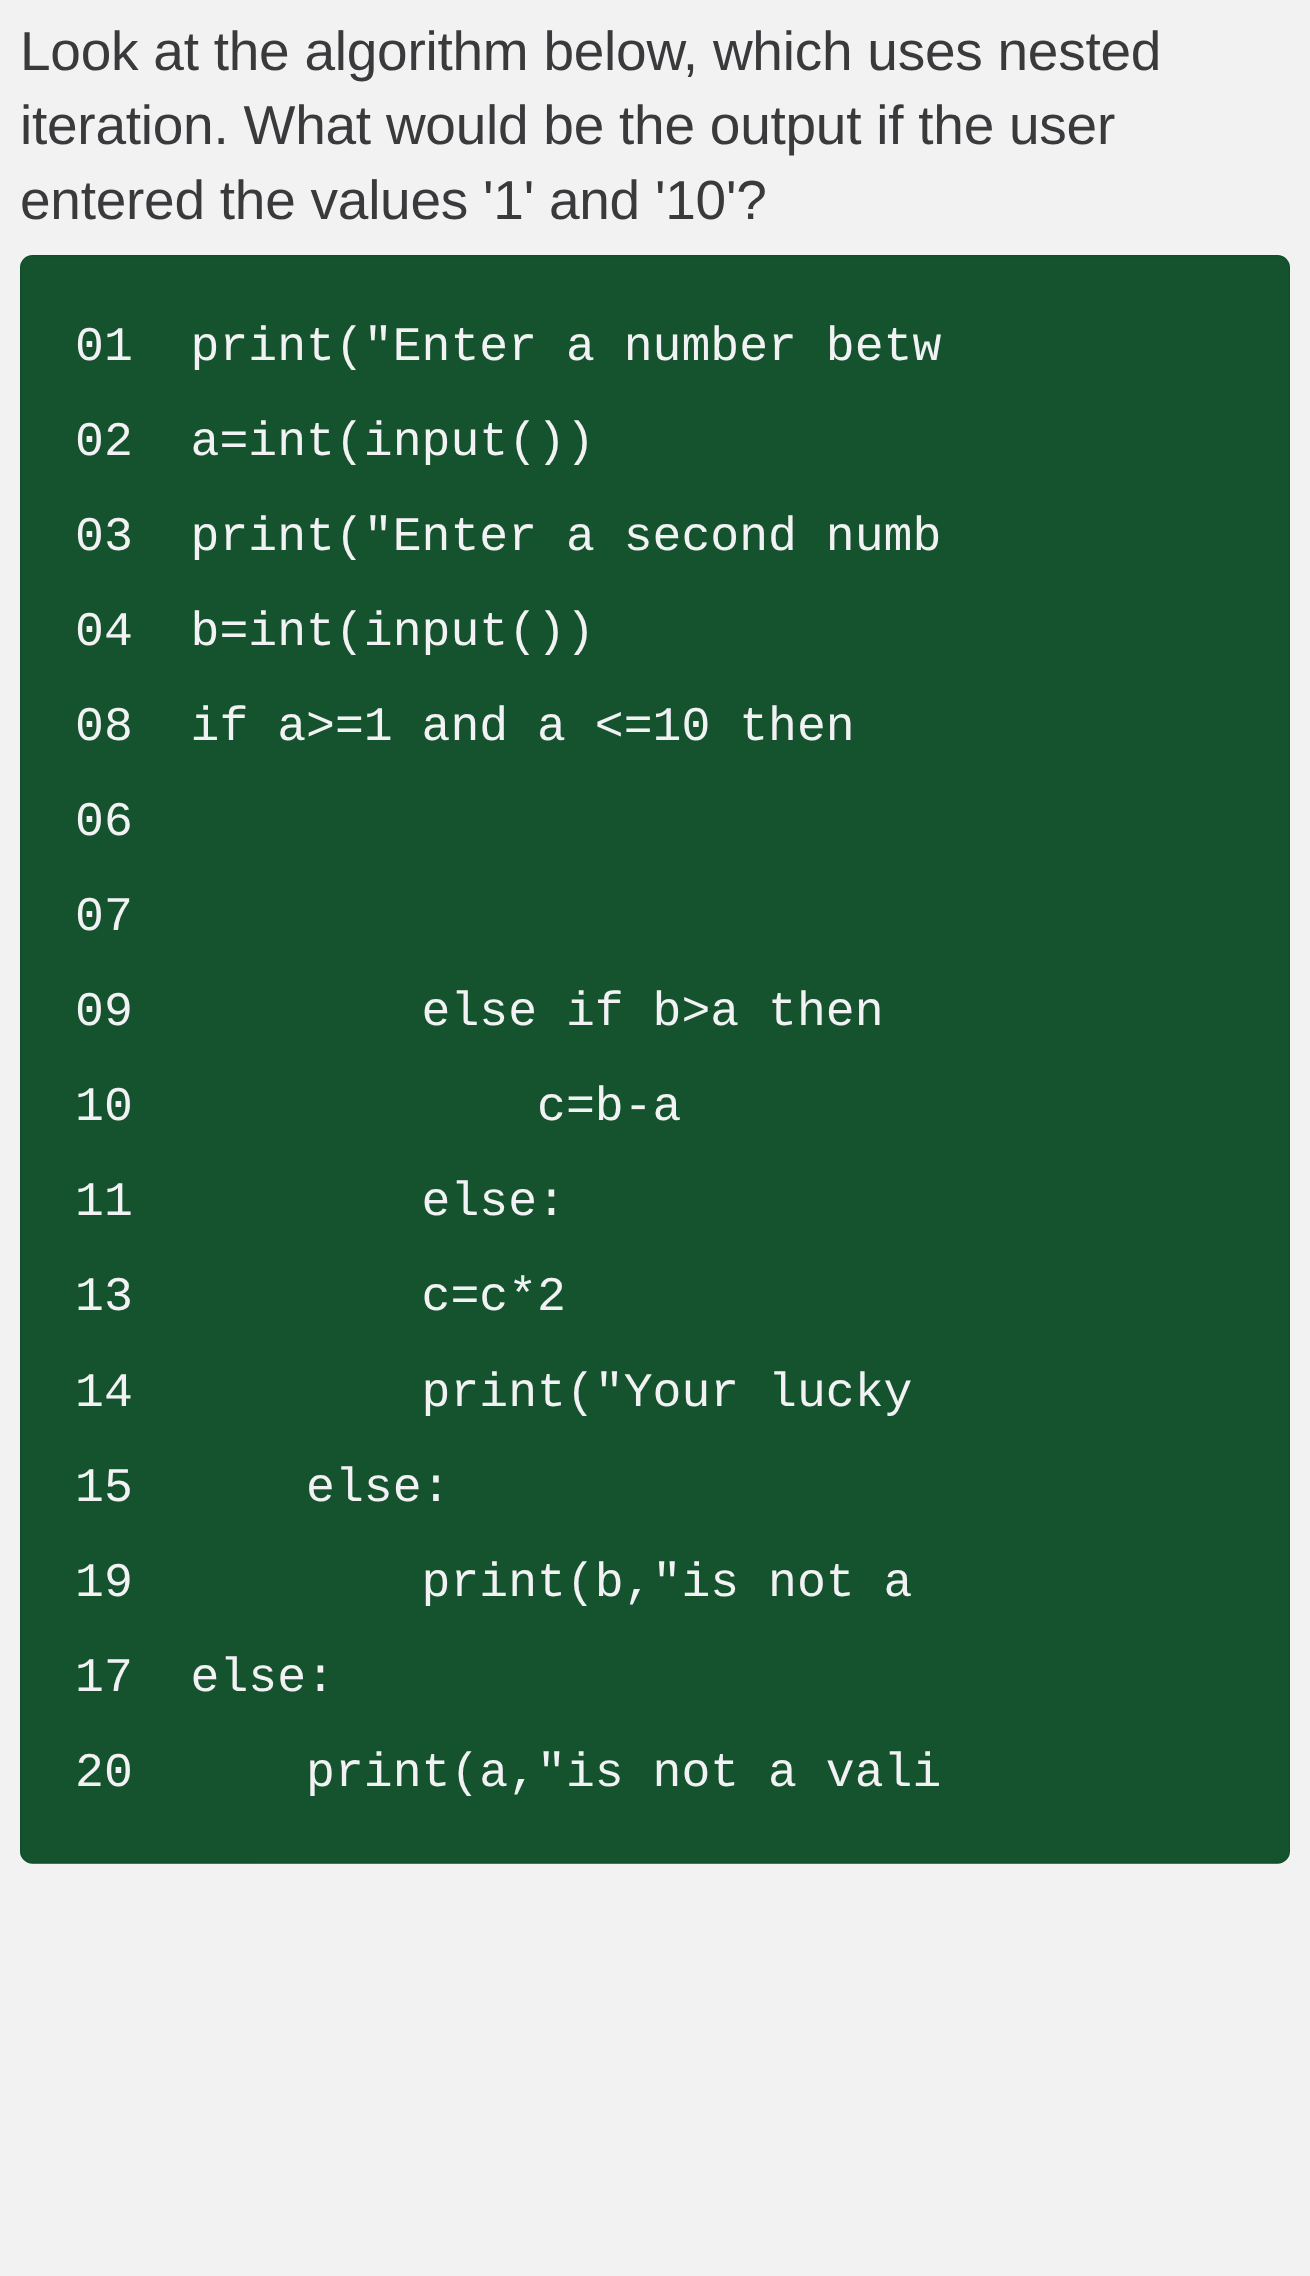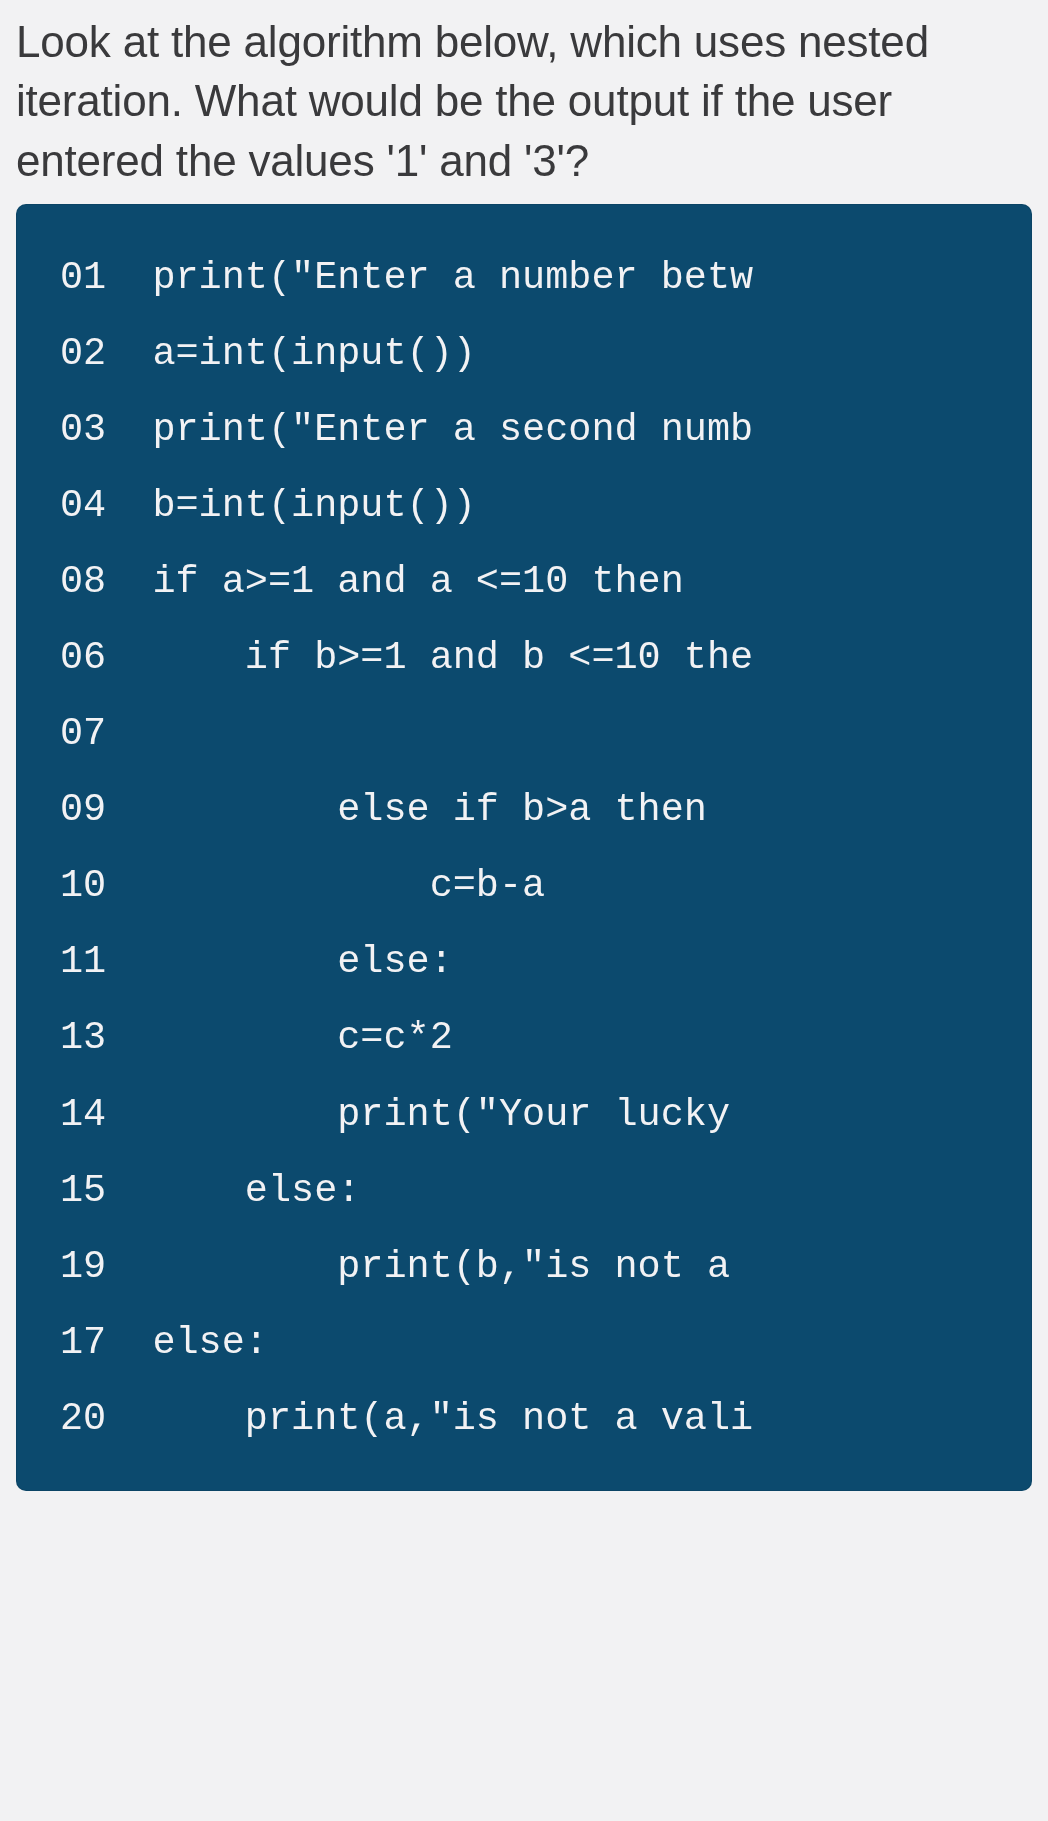--- a/index.html
+++ b/index.html
@@ -14,21 +14,21 @@
   }
   .question {
     font-size: 44px;
     line-height: 1.35;
     color: #3a3a3c;
     font-weight: 400;
     margin-bottom: 14px;
     letter-spacing: -0.2px;
   }
   .code-box {
-    background: #0c4a6e;
+    background: #14532d;
     border-radius: 10px;
     padding: 36px 0 34px 0;
     overflow: hidden;
     box-shadow: 0 0 0 1px rgba(0,0,0,0.08) inset;
   }
   .code-line {
     display: flex;
     flex-wrap: nowrap;
     font-family: "Menlo", "Consolas", "Courier New", monospace;
     font-size: 38.5px;
@@ -44,29 +44,29 @@
   }
   .gap {
     display: inline-block;
     width: 2ch;
   }
 </style>
 </head>
 <body>
 
 <div class="page">
-  <div class="question">Look at the algorithm below, which uses nested iteration. What would be the output if the user entered the values '1' and '3'?</div>
+  <div class="question">Look at the algorithm below, which uses nested iteration. What would be the output if the user entered the values '1' and '10'?</div>
 
   <div class="code-box">
     <div class="code-line"><span class="lineno">01</span><span class="gap"></span><span>print("Enter a number betw</span></div>
     <div class="code-line"><span class="lineno">02</span><span class="gap"></span><span>a=int(input())</span></div>
     <div class="code-line"><span class="lineno">03</span><span class="gap"></span><span>print("Enter a second numb</span></div>
     <div class="code-line"><span class="lineno">04</span><span class="gap"></span><span>b=int(input())</span></div>
     <div class="code-line"><span class="lineno">08</span><span class="gap"></span><span>if a&gt;=1 and a &lt;=10 then</span></div>
-    <div class="code-line"><span class="lineno">06</span><span class="gap"></span><span>    if b&gt;=1 and b &lt;=10 the</span></div>
+    <div class="code-line"><span class="lineno">06</span><span class="gap"></span></div>
     <div class="code-line"><span class="lineno">07</span><span class="gap"></span></div>
     <div class="code-line"><span class="lineno">09</span><span class="gap"></span><span>        else if b&gt;a then</span></div>
     <div class="code-line"><span class="lineno">10</span><span class="gap"></span><span>            c=b-a</span></div>
     <div class="code-line"><span class="lineno">11</span><span class="gap"></span><span>        else:</span></div>
     <div class="code-line"><span class="lineno">13</span><span class="gap"></span><span>        c=c*2</span></div>
     <div class="code-line"><span class="lineno">14</span><span class="gap"></span><span>        print("Your lucky </span></div>
     <div class="code-line"><span class="lineno">15</span><span class="gap"></span><span>    else:</span></div>
     <div class="code-line"><span class="lineno">19</span><span class="gap"></span><span>        print(b,"is not a </span></div>
     <div class="code-line"><span class="lineno">17</span><span class="gap"></span><span>else:</span></div>
     <div class="code-line"><span class="lineno">20</span><span class="gap"></span><span>    print(a,"is not a vali</span></div>

